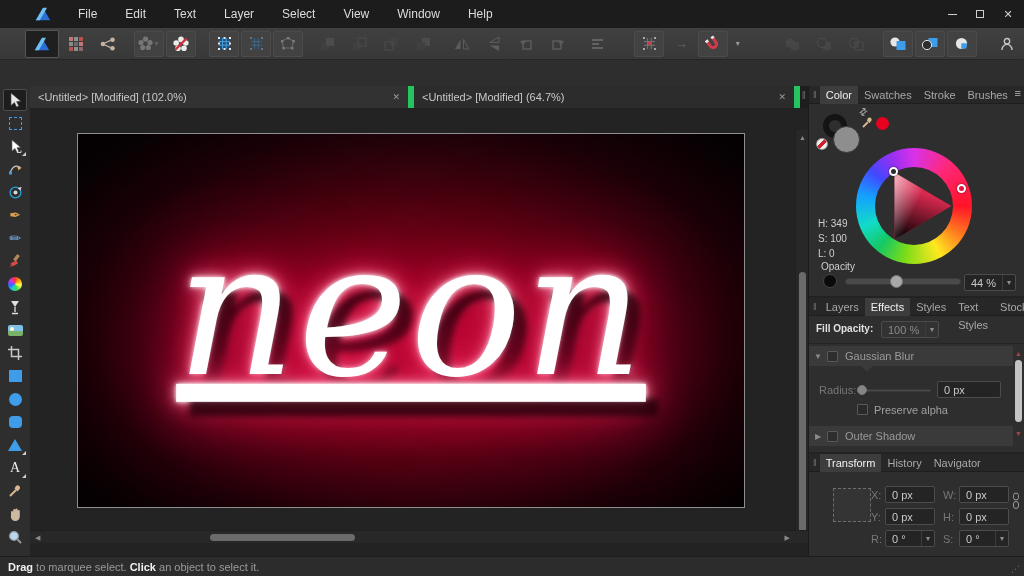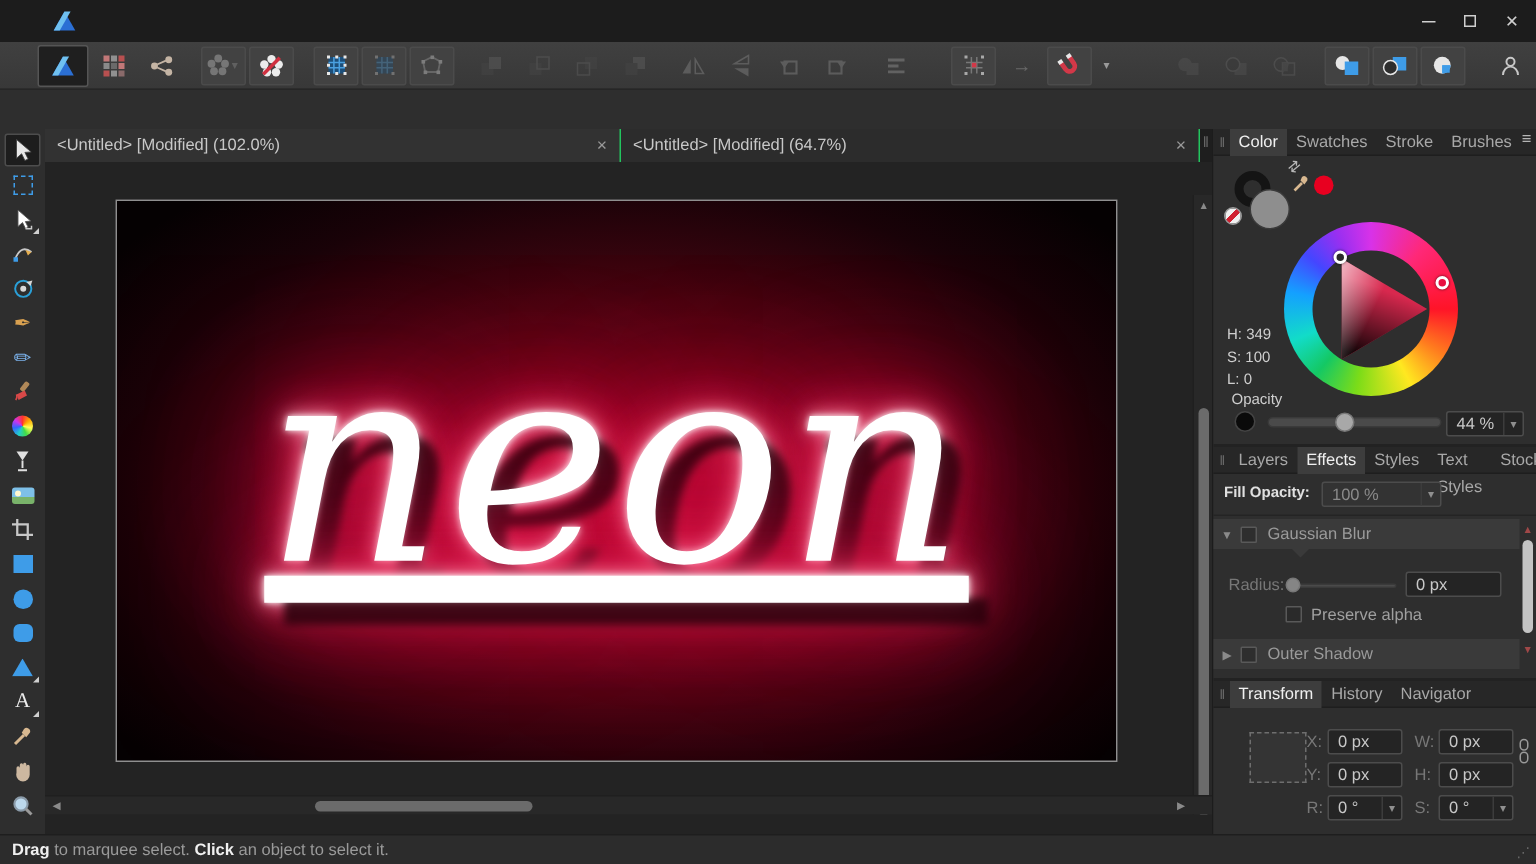--- a/index.html
+++ b/index.html
@@ -28,21 +28,21 @@
   .ctx-status{font-size:11px;color:#e2e2e2;margin:0 14px 0 8px;}
   .ctx-btn{height:18px;padding:0 10px;background:#414141;border:1px solid #4b4b4b;border-radius:2px;font-size:11px;color:#d6d6d6;display:flex;align-items:center;margin-right:10px;}
   
   .toolrail{position:absolute;left:0;top:86px;width:30px;height:457px;background:#2e2e2e;display:flex;flex-direction:column;align-items:center;padding-top:3px;}
   .tool{width:24px;height:22px;margin-bottom:1px;display:flex;align-items:center;justify-content:center;position:relative;flex:none;}
   .tool.sel{background:#1d1d1d;border:1px solid #4d4d4d;border-radius:2px;}
   .corner{position:absolute;right:1px;bottom:1px;width:0;height:0;border-left:4px solid transparent;border-bottom:4px solid #cfcfcf;}
   .shp{background:#3e9ce8;}
   .docarea{position:absolute;left:30px;top:86px;width:778px;height:470px;background:#232323;}
   .tabbar{position:absolute;left:0;top:0;width:778px;height:22px;background:#1e1e1e;display:flex;}
-  .doctab{height:22px;background:#2c2c2c;border-right:1px solid #22c55e;display:flex;align-items:center;font-size:11px;color:#c8c8c8;padding:0 8px;}
+  .doctab{height:22px;background:#2c2c2c;border-right:6px solid #22c55e;display:flex;align-items:center;font-size:11px;color:#c8c8c8;padding:0 8px;}
   .doctab.active{background:#323232;}
   .doctab .title{flex:1;white-space:nowrap;overflow:hidden;}
   .tab-close{color:#9a9a9a;font-size:9px;margin-left:8px;}
   .tab-grip{position:absolute;right:2px;top:4px;color:#6a6a6a;font-size:10px;}
   .canvaswrap{position:absolute;left:0;top:22px;width:778px;height:435px;overflow:hidden;}
   .doc{position:absolute;left:47px;top:25px;width:668px;height:375px;border:1px solid #8f8f8f;background:
       radial-gradient(ellipse 430px 260px at 51% 52%, rgba(143,12,34,.95), rgba(84,6,20,.9) 45%, rgba(26,2,8,.95) 78%, rgba(5,1,2,1) 100%),#030102;overflow:hidden;}
   .neon-word{position:absolute;left:50%;top:50%;transform:translate(-50%,-56%);font-family:"DejaVu Serif","Liberation Serif",serif;font-style:italic;font-size:186px;line-height:1;color:#fff;letter-spacing:2px;
       text-shadow:13px 15px 6px rgba(40,0,10,.85),0 0 4px #fff,0 0 12px #ffb0c4,0 0 26px #ff4070,0 0 52px #ff1050,0 0 90px #e00040,0 0 130px #b80034;text-decoration:underline;}
   
@@ -86,20 +86,30 @@
 </head>
 <body>
 
 <div class="app">
 
   <div class="titlebar">
     <svg class="tb-logo" viewBox="0 0 20 20">
       <polygon points="2,17 10,3 18,17" fill="#2b6fd4"></polygon>
         <polygon points="10,3 14.5,3 6.5,17 2,17" fill="#6fc0f0"></polygon>
     </svg>
+    <div class="menu">
+      <span class="menu-item">File</span>
+      <span class="menu-item">Edit</span>
+      <span class="menu-item">Text</span>
+      <span class="menu-item">Layer</span>
+      <span class="menu-item">Select</span>
+      <span class="menu-item">View</span>
+      <span class="menu-item">Window</span>
+      <span class="menu-item">Help</span>
+    </div>
     <div class="wincontrols">
       <span class="winbtn">
           <i class="ic-min"></i>
         </span>
       <span class="winbtn">
           <i class="ic-max"></i>
         </span>
       <span class="winbtn">
           <span>✕</span>
         </span>
@@ -508,21 +518,21 @@
     <div class="sec" style="top:210px;height:156px;border-top:2px solid #222">
       <div class="ptabs">
         <span class="grip">‖</span>
         <span class="ptab">Layers</span>
         <span class="ptab active">Effects</span>
         <span class="ptab">Styles</span>
         <span class="ptab">Text Styles</span>
         <span class="ptab">Stock</span>
       </div>
       <span style="position:absolute;left:7px;top:25px;font-size:10px;color:#e0e0e0;font-weight:bold">Fill Opacity:</span>
-      <div class="fieldbox" style="left:72px;top:23px;width:80px;color:#8a8a8a;background:#333">
+      <div class="fieldbox" style="left:72px;top:23px;width:58px;color:#8a8a8a;background:#333">
         <span>100 %</span>
         <span class="dd">▾</span>
       </div>
       <div style="position:absolute;left:0;top:45px;width:216px;border-top:1px solid #242424"></div>
       <div class="fxhead" style="top:48px">
         <span class="exp">▼</span>
         <span class="cb"></span>
         <span>Gaussian Blur</span>
       </div>
       <span style="position:absolute;left:54px;top:64px;width:8px;height:8px;background:#3a3a3a;transform:rotate(45deg)"></span>

